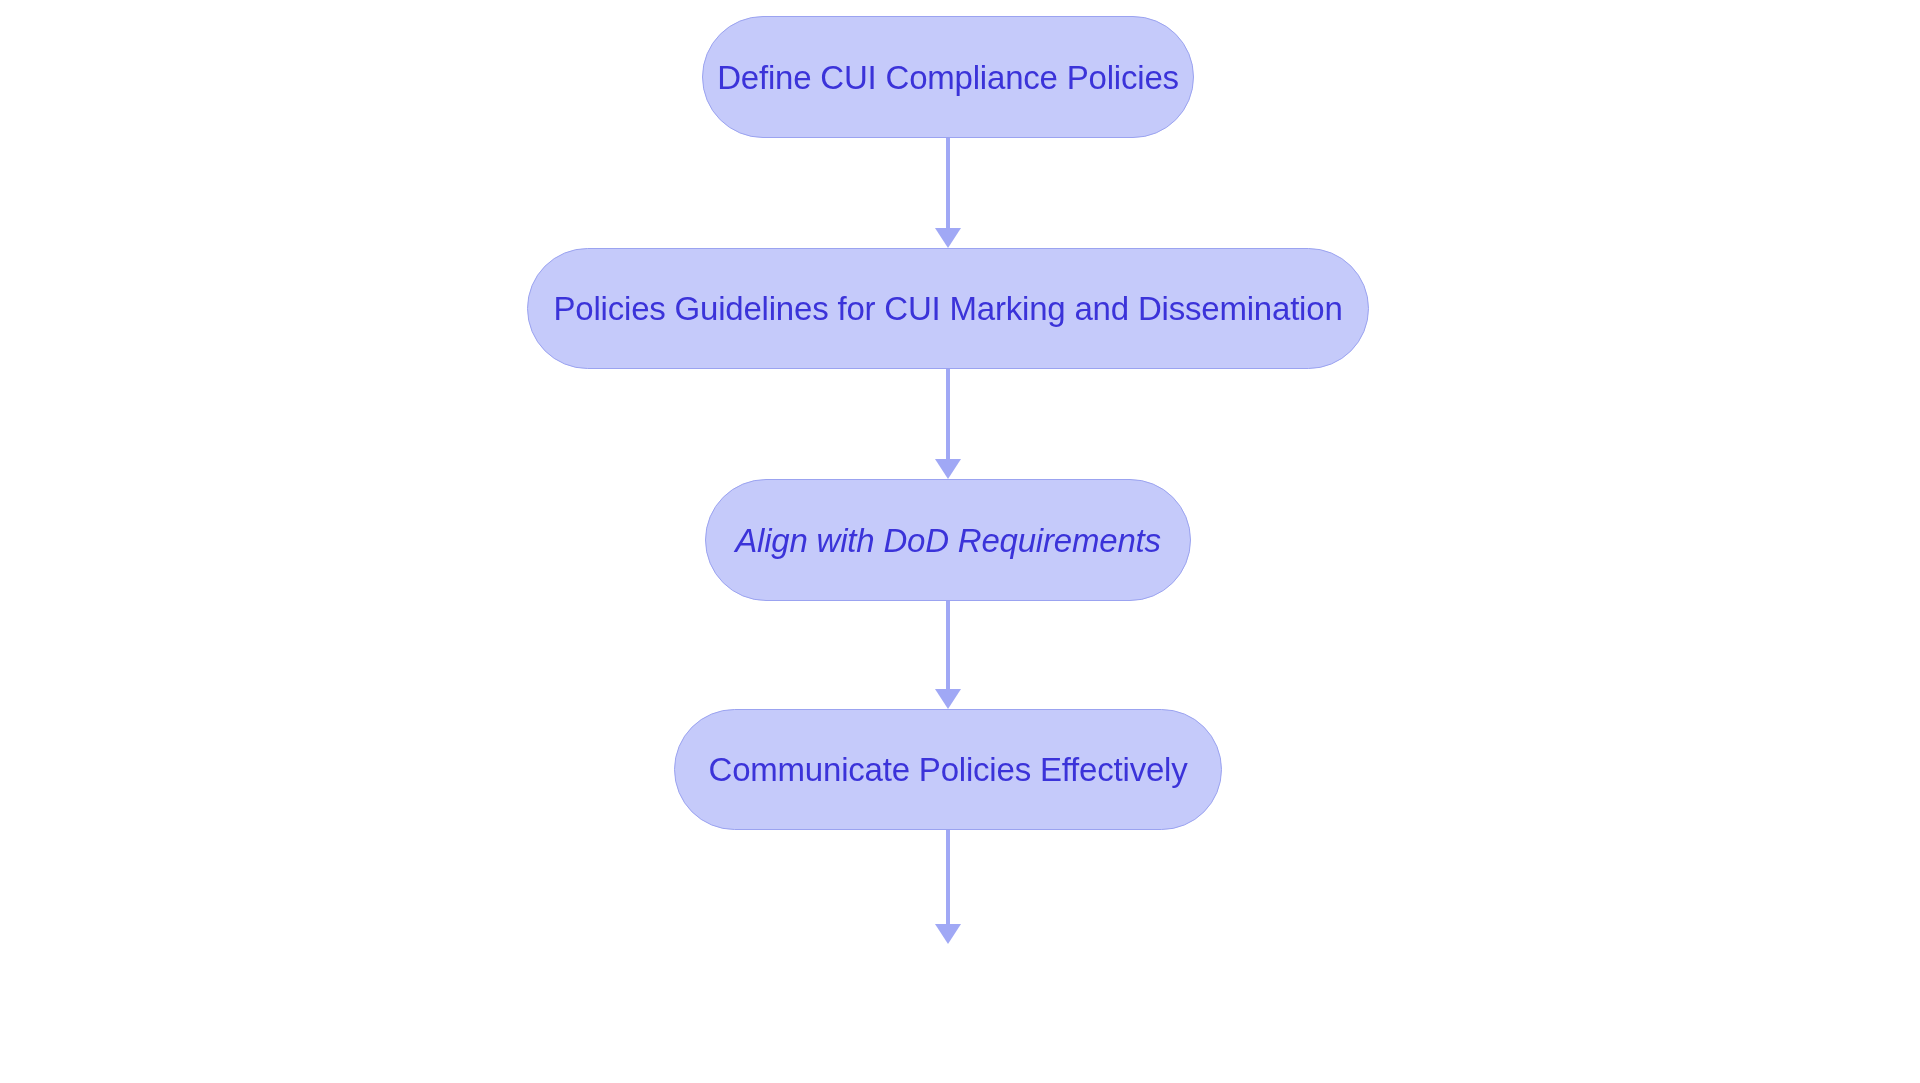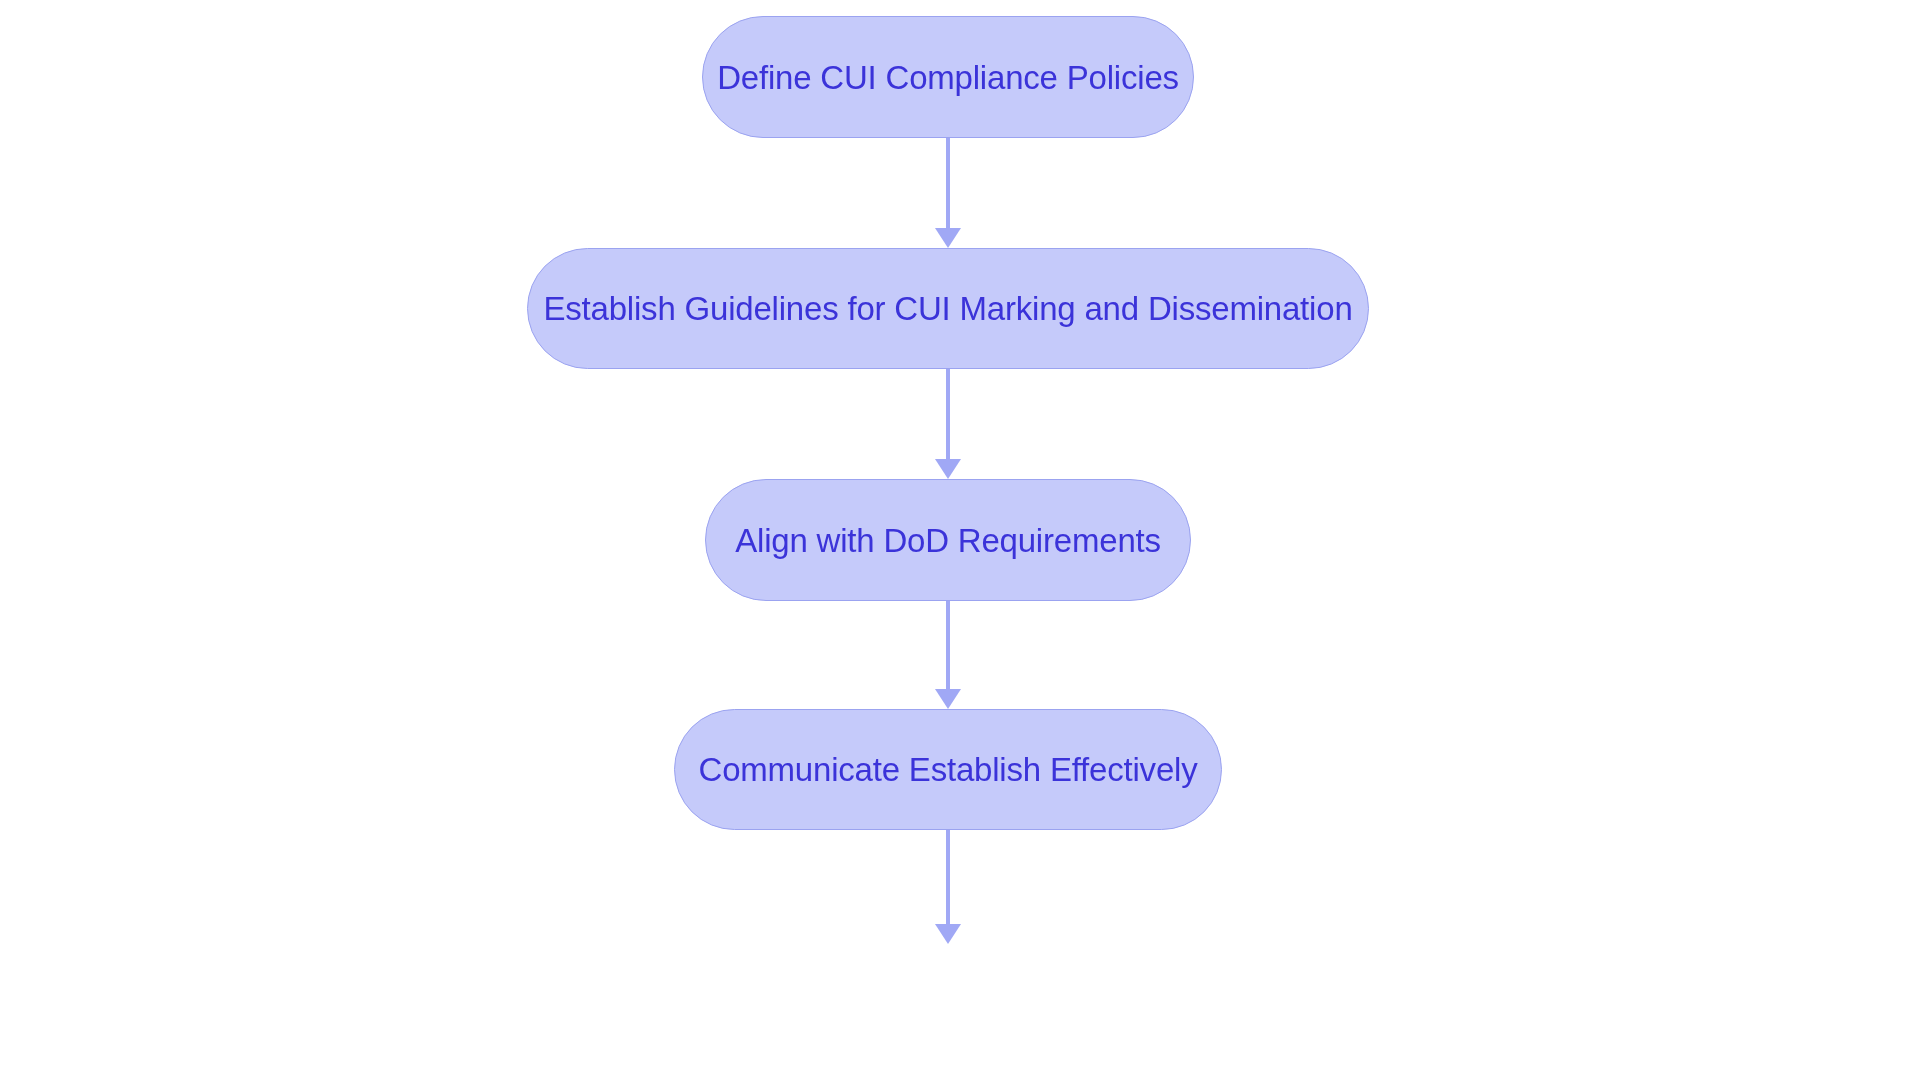--- a/index.html
+++ b/index.html
@@ -52,21 +52,21 @@
   }
 
   .node-label {
     display: block;
     color: #3b33d9;
   }
 
   
   .node-0 { width: 492px; height: 122px; margin-top: 16px; }
   .node-1 { width: 842px; height: 121px; }
-  .node-2 { width: 486px; height: 122px; }
+  .node-2 { width: 486px; height: 122px; font-style: italic; }
   .node-3 { width: 548px; height: 121px; }
   .node-4 { width: 516px; height: 123px; }
 
   .connector {
     position: relative;
     width: 24px;
     display: flex;
     flex-direction: column;
     align-items: center;
     justify-content: flex-start;
@@ -100,39 +100,39 @@
     <div class="node node-0">
       <span class="node-label">Define CUI Compliance Policies</span>
     </div>
 
     <div class="connector connector-0">
       <div class="connector-line"></div>
       <div class="connector-head"></div>
     </div>
 
     <div class="node node-1">
-      <span class="node-label">Establish Guidelines for CUI Marking and Dissemination</span>
+      <span class="node-label">Policies Guidelines for CUI Marking and Dissemination</span>
     </div>
 
     <div class="connector connector-1">
       <div class="connector-line"></div>
       <div class="connector-head"></div>
     </div>
 
     <div class="node node-2">
       <span class="node-label">Align with DoD Requirements</span>
     </div>
 
     <div class="connector connector-2">
       <div class="connector-line"></div>
       <div class="connector-head"></div>
     </div>
 
     <div class="node node-3">
-      <span class="node-label">Communicate Establish Effectively</span>
+      <span class="node-label">Communicate Policies Effectively</span>
     </div>
 
     <div class="connector connector-3">
       <div class="connector-line"></div>
       <div class="connector-head"></div>
     </div>
 
 
   </div>
 </div>

